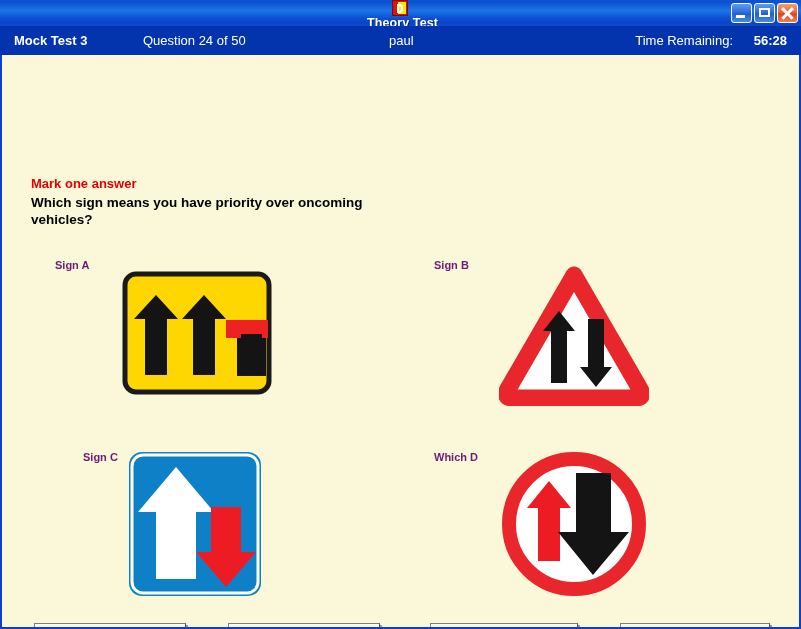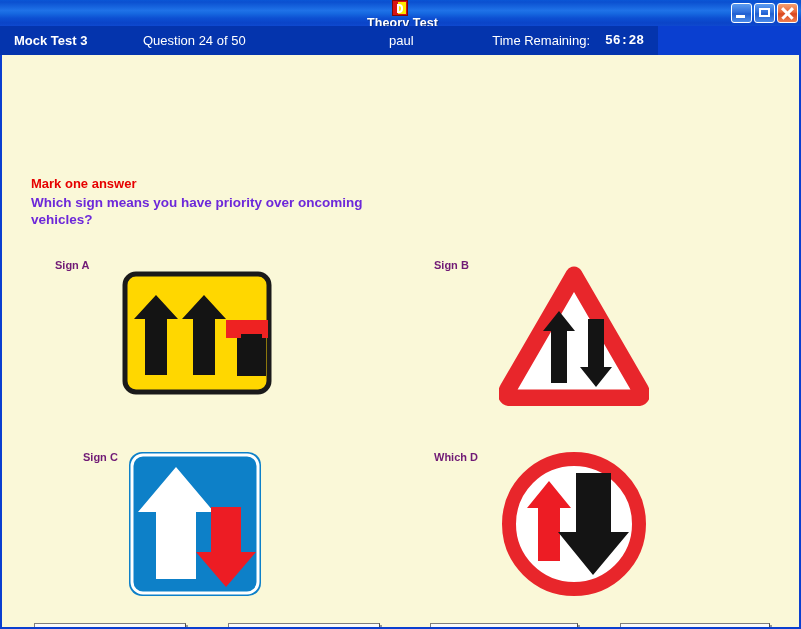--- a/index.html
+++ b/index.html
@@ -109,38 +109,38 @@
     width: 15px; height: 2.6px;
     background: #ffffff;
   }
   .winbtn.close .x1 { transform: rotate(45deg); }
   .winbtn.close .x2 { transform: rotate(-45deg); }
 
   
   #infobar {
     position: absolute;
     left: 0; top: 26px;
-    width: 658px;
+    width: 801px;
     height: 29px;
     background: #0434ad;
     color: #ffffff;
     font-size: 13px;
   }
   #infobar .cell {
     position: absolute;
     top: 0;
     height: 29px;
     line-height: 29px;
     white-space: nowrap;
   }
   #test-name   { left: 14px;  font-weight: bold; }
   #question-counter { left: 143px; }
   #user-name   { left: 389px; }
   #time-label  { right: 68px; }
-  #time-value  { right: 14px; font-weight: bold; font-family: Liberation Mono, monospace; }
+  #time-value  { right: 14px; font-weight: bold; }
 
   
   #content {
     position: absolute;
     left: 2px; top: 55px;
     width: 797px;
     height: 572px;
     background: #faf8d8;
     overflow: hidden;
   }
@@ -151,21 +151,21 @@
     font-size: 13px;
     font-weight: bold;
     color: #e60000;
   }
   #question-text {
     position: absolute;
     left: 29px; top: 139px;
     width: 380px;
     font-size: 13.5px;
     font-weight: bold;
-    color: #6d28d9;
+    color: #000000;
     line-height: 17px;
   }
 
   .sign-label {
     position: absolute;
     font-size: 11px;
     font-weight: bold;
     color: #701a75;
   }
   #label-a { left: 53px;  top: 204px; }

